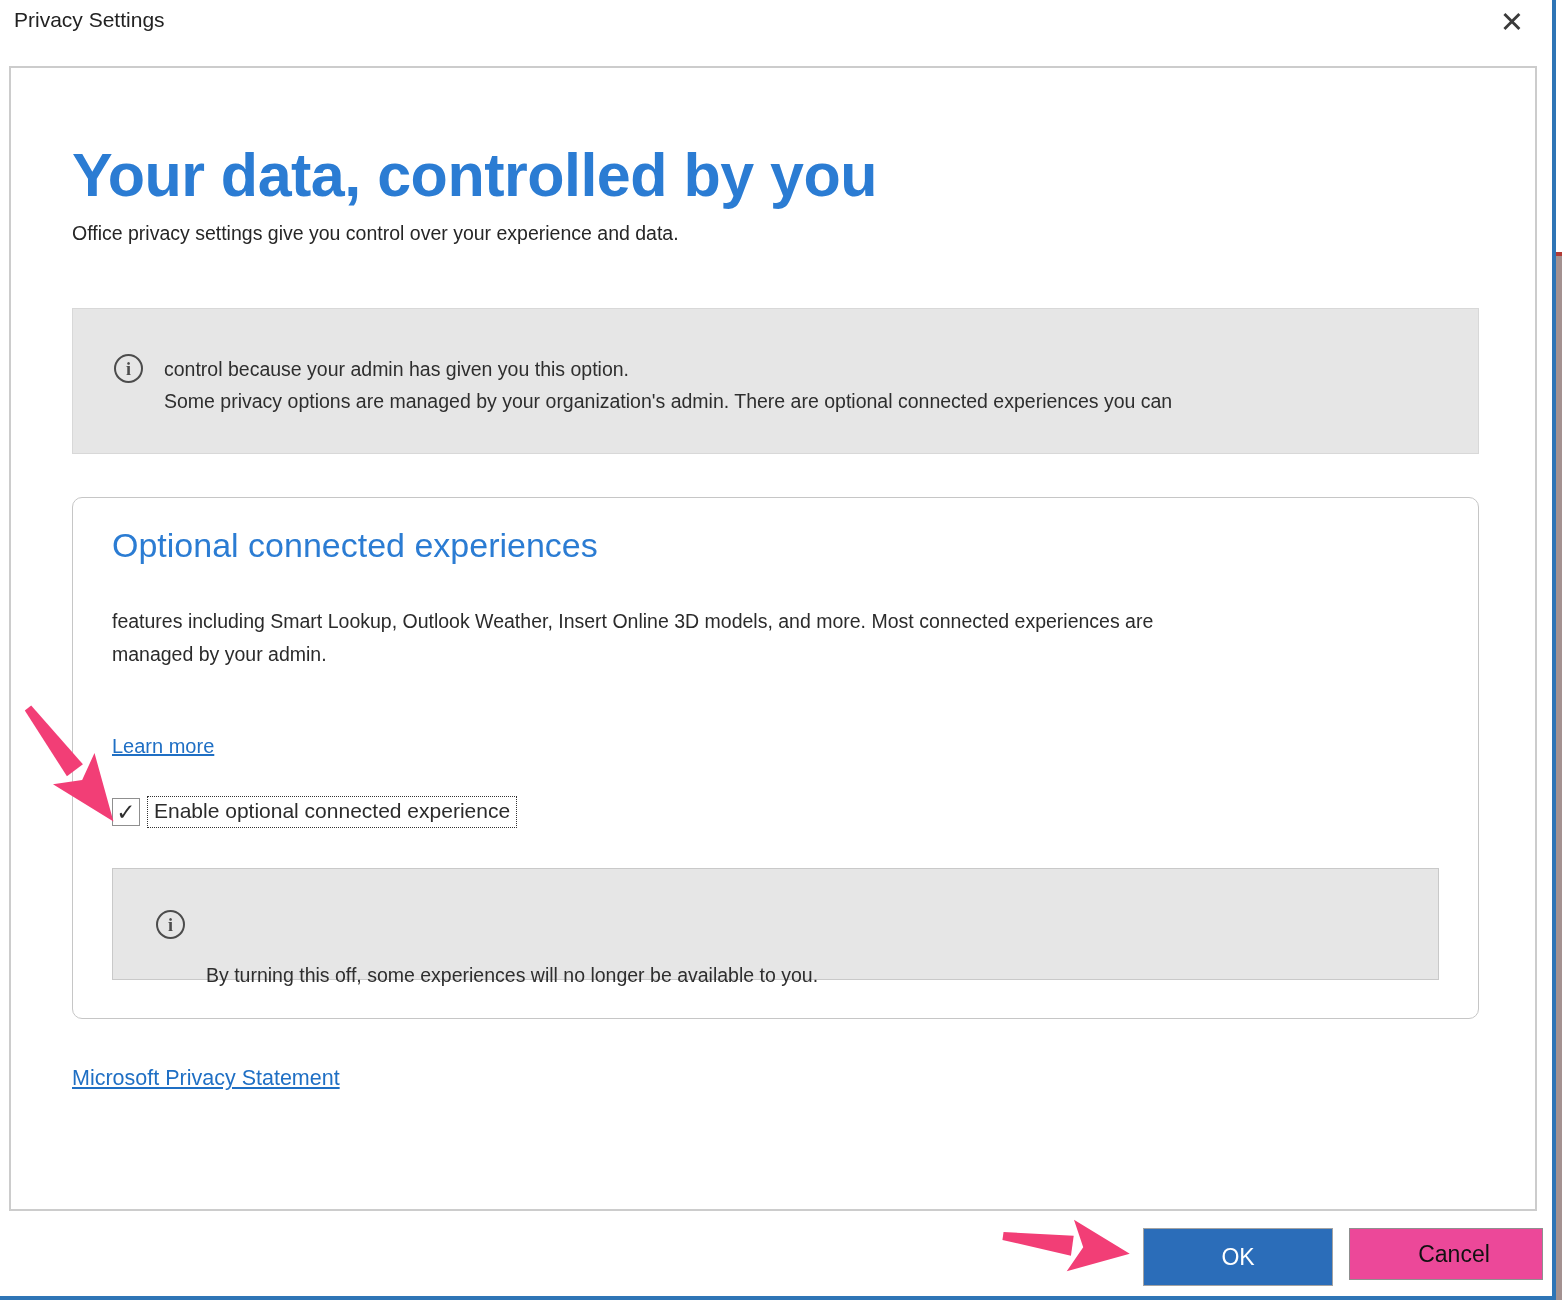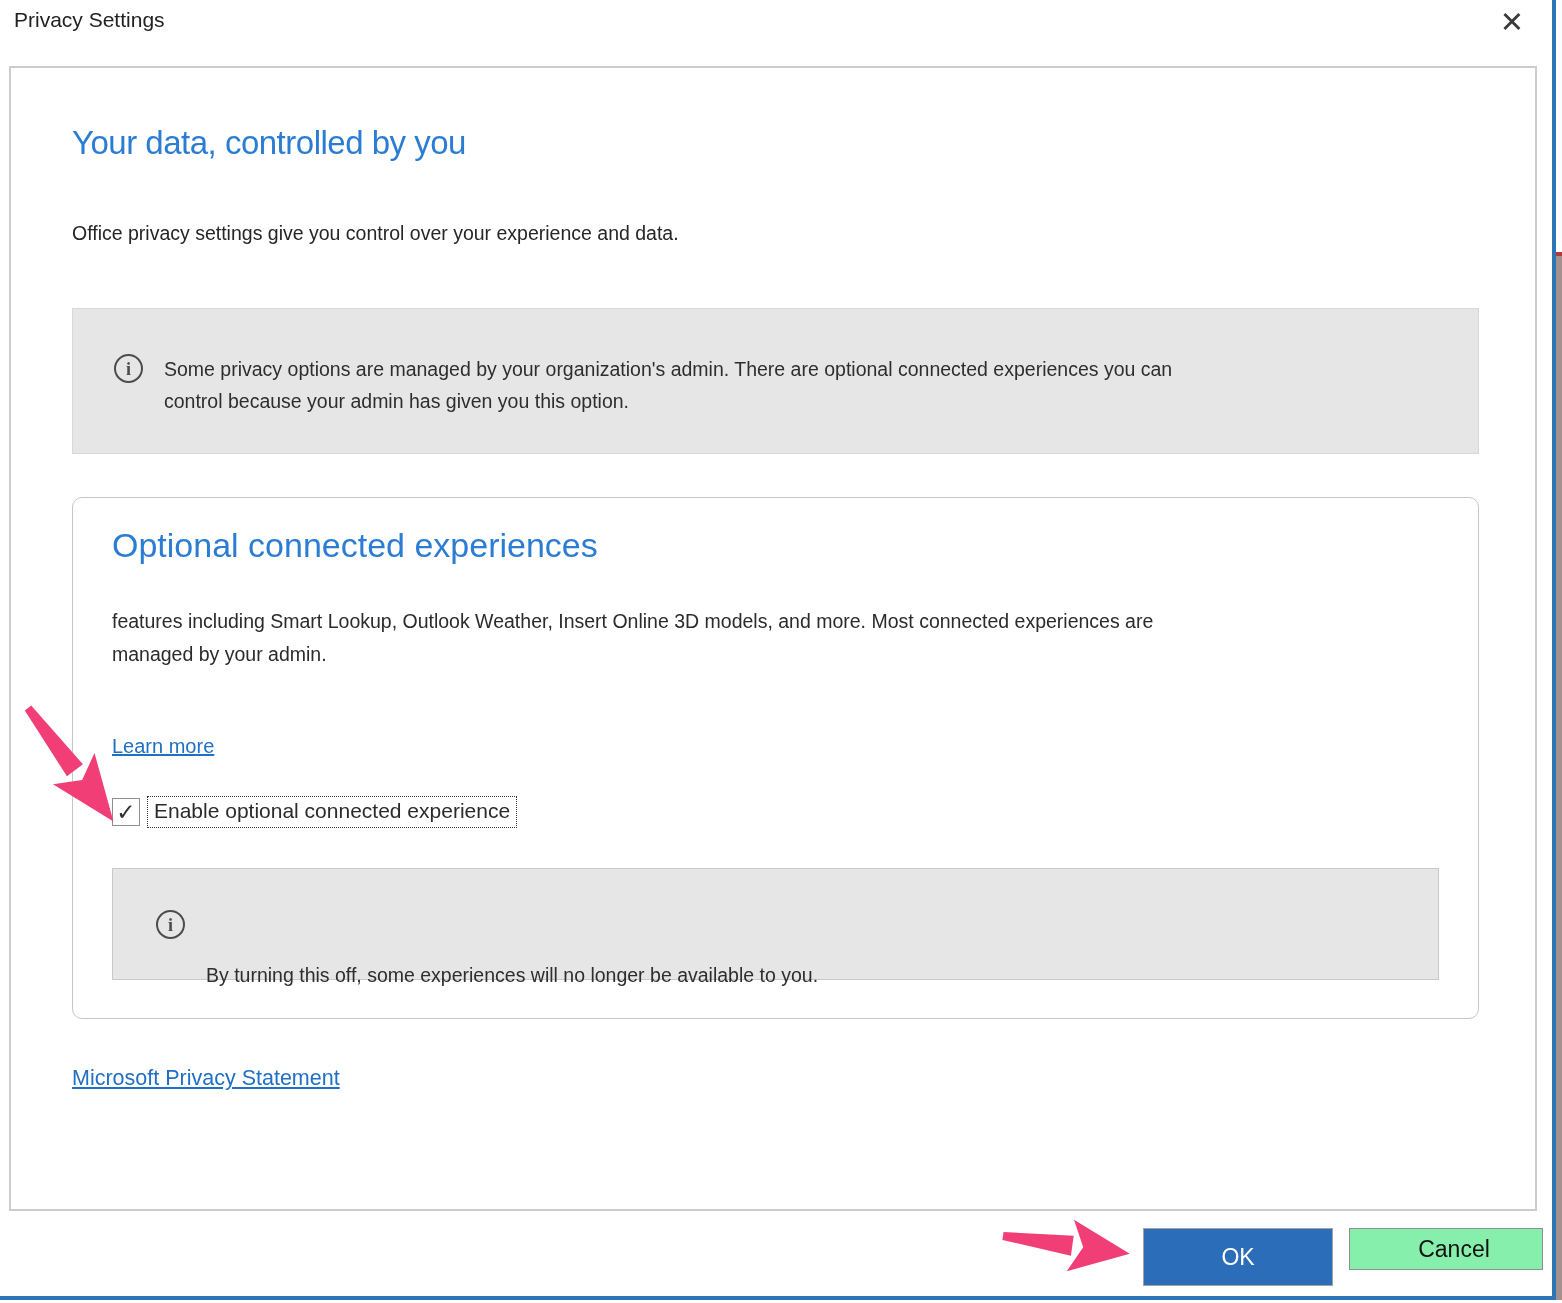--- a/index.html
+++ b/index.html
@@ -23,22 +23,22 @@
     display: flex; align-items: center; justify-content: center;
     font-size: 29px; font-weight: 300; color: #3a3a3a; cursor: pointer;
   }
 
   
   .main-box {
     left: 9px; top: 66px; width: 1528px; height: 1145px;
     background: #ffffff; border: 2px solid #cccccc;
   }
   .h1 {
-    left: 72px; top: 124px;
-    font-size: 33px; font-weight: 400; letter-spacing: -0.5px;
+    left: 72px; top: 140px;
+    font-size: 61px; font-weight: 700; letter-spacing: -0.5px;
     color: #2b7cd3;
   }
   .subtitle {
     left: 72px; top: 222px;
     font-size: 19.5px; color: #262626;
   }
 
   
   .notice1 {
     left: 72px; top: 308px; width: 1407px; height: 146px;
@@ -100,22 +100,22 @@
   
   .btn {
     display: flex; align-items: center; justify-content: center;
     font-size: 23px; cursor: pointer;
   }
   .btn-ok {
     left: 1143px; top: 1228px; width: 190px; height: 58px;
     background: #2b6db9; border: 1px solid #a3a3a3; color: #ffffff;
   }
   .btn-cancel {
-    left: 1349px; top: 1228px; width: 194px; height: 42px;
-    background: #86efac; border: 1px solid #8f8f8f; color: #111111; padding-left: 16px;
+    left: 1349px; top: 1228px; width: 194px; height: 52px;
+    background: #ec4899; border: 1px solid #8f8f8f; color: #111111; padding-left: 16px;
   }
 
   
   .bottom-border { left: 0; top: 1296px; width: 1562px; height: 4px; background: #2e75b6; }
   .right-border  { left: 1552px; top: 0; width: 4px; height: 1300px; background: #2e75b6; }
   .edge-white  { left: 1556px; top: 0;     width: 6px; height: 252px;  background: #ffffff; }
   .edge-red    { left: 1556px; top: 252px; width: 6px; height: 4px;    background: #b23b36; }
   .edge-mauve  { left: 1556px; top: 256px; width: 6px; height: 1044px; background: #a39190; }
 
   .arrow-svg { overflow: visible; pointer-events: none; }
@@ -127,22 +127,22 @@
 <div class="abs close-btn">✕</div>
 
 <div class="abs main-box"></div>
 
 <div class="abs h1">Your data, controlled by you</div>
 <div class="abs subtitle">Office privacy settings give you control over your experience and data.</div>
 
 <div class="abs notice1">
   <div class="abs info-icon" style="left:41px; top:45px;">i</div>
   <div class="abs notice-text" style="left:91px; top:44px;">
+    <div>control because your admin has given you this option.</div>
     <div>Some privacy options are managed by your organization's admin. There are optional connected experiences you can</div>
-    <div>control because your admin has given you this option.</div>
   </div>
 </div>
 
 <div class="abs card"></div>
 <div class="abs h2">Optional connected experiences</div>
 <div class="abs card-body">
   <div>features including Smart Lookup, Outlook Weather, Insert Online 3D models, and more. Most connected experiences are</div>
   <div>managed by your admin.</div>
 </div>
 <div class="abs learn-more link">Learn more</div>

